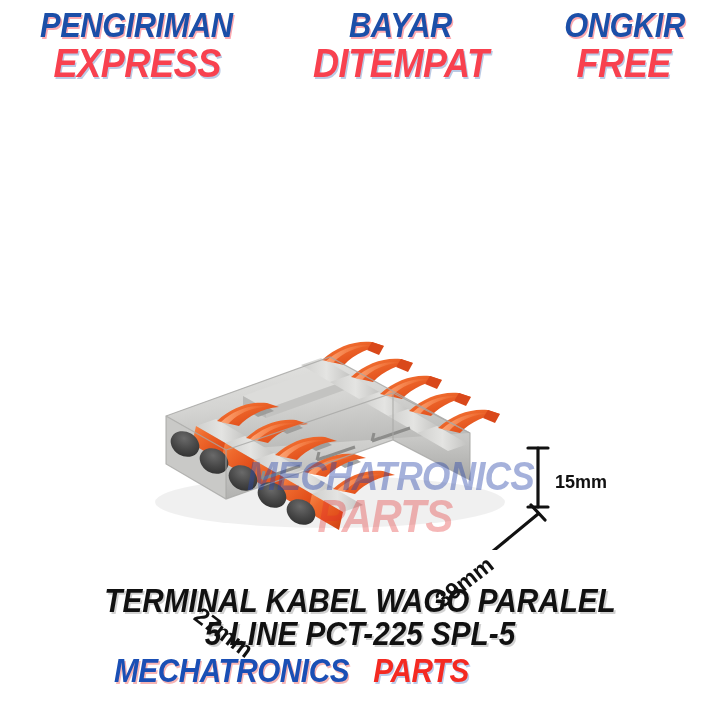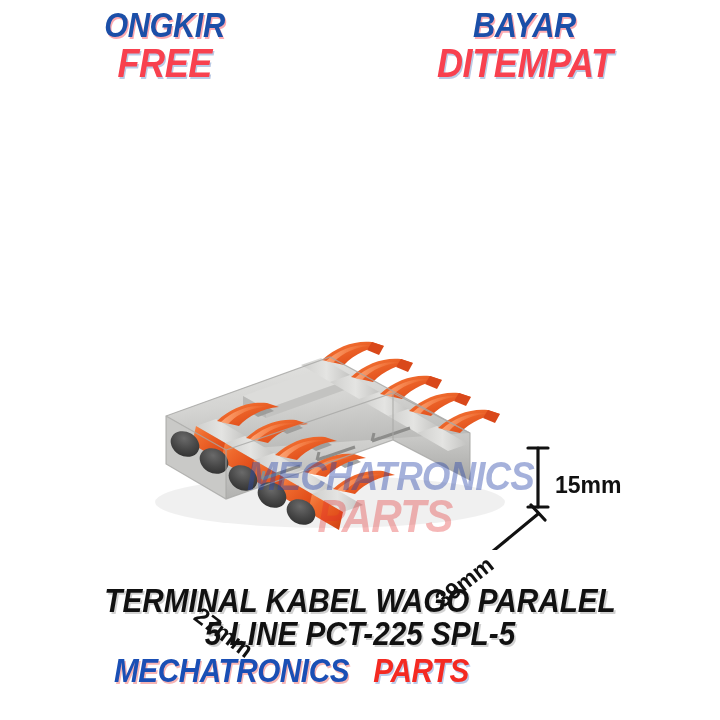--- a/index.html
+++ b/index.html
@@ -59,21 +59,21 @@
   .wm-1{font-size:40px;color:rgba(40,70,170,.42);letter-spacing:-1px;}
   .wm-2{font-size:46px;color:rgba(225,45,45,.34);letter-spacing:-1px;margin-top:2px;}
 
   
   .dim{
     position:absolute;
     font-weight:bold;
     color:#111;
     white-space:nowrap;
   }
-  .dim-15{left:555px;top:322px;font-size:23px;}
+  .dim-15{left:555px;top:322px;font-size:18px;}
   .dim-27{left:205px;top:452px;font-size:23px;transform:rotate(37deg);transform-origin:left top;}
   .dim-39{left:430px;top:442px;font-size:23px;transform:rotate(-38deg);transform-origin:left top;}
 
   
   .title-block{
     position:absolute;left:0;top:560px;width:720px;text-align:center;margin-top:24px;
   }
   .title-line{
     font-weight:bold;font-style:italic;
     color:#111;
@@ -99,29 +99,33 @@
   .brand-blue{color:#1a4fb5;text-shadow:1.5px 1.5px 0 rgba(230,40,40,.35);}
   .brand-red{color:#f42a22;text-shadow:1.5px 1.5px 0 rgba(26,79,181,.30);margin-left:6px;}
 </style>
 </head>
 <body>
 
 <div class="stage">
 
   <div class="promo-bar">
 
+    <div class="promo-col c1">
+      <div class="promo-top">PENGIRIMAN</div>
+      <div class="promo-bot">EXPRESS</div>
+    </div>
+
+    <div class="promo-col c3">
+      <div class="promo-top">BAYAR</div>
+      <div class="promo-bot">DITEMPAT</div>
+    </div>
 
     <div class="promo-col c2">
       <div class="promo-top">ONGKIR</div>
       <div class="promo-bot">FREE</div>
-    </div>
-
-    <div class="promo-col c3">
-      <div class="promo-top">BAYAR</div>
-      <div class="promo-bot">DITEMPAT</div>
     </div>
 
   </div>
 
   <div class="product-area">
 
     <svg class="product-svg" width="720" height="400" viewBox="0 0 720 400">
       <defs>
         <linearGradient id="gTop" x1="0" y1="0" x2="0.3" y2="1">
           <stop offset="0%" stop-color="#e6e6e4"></stop>

